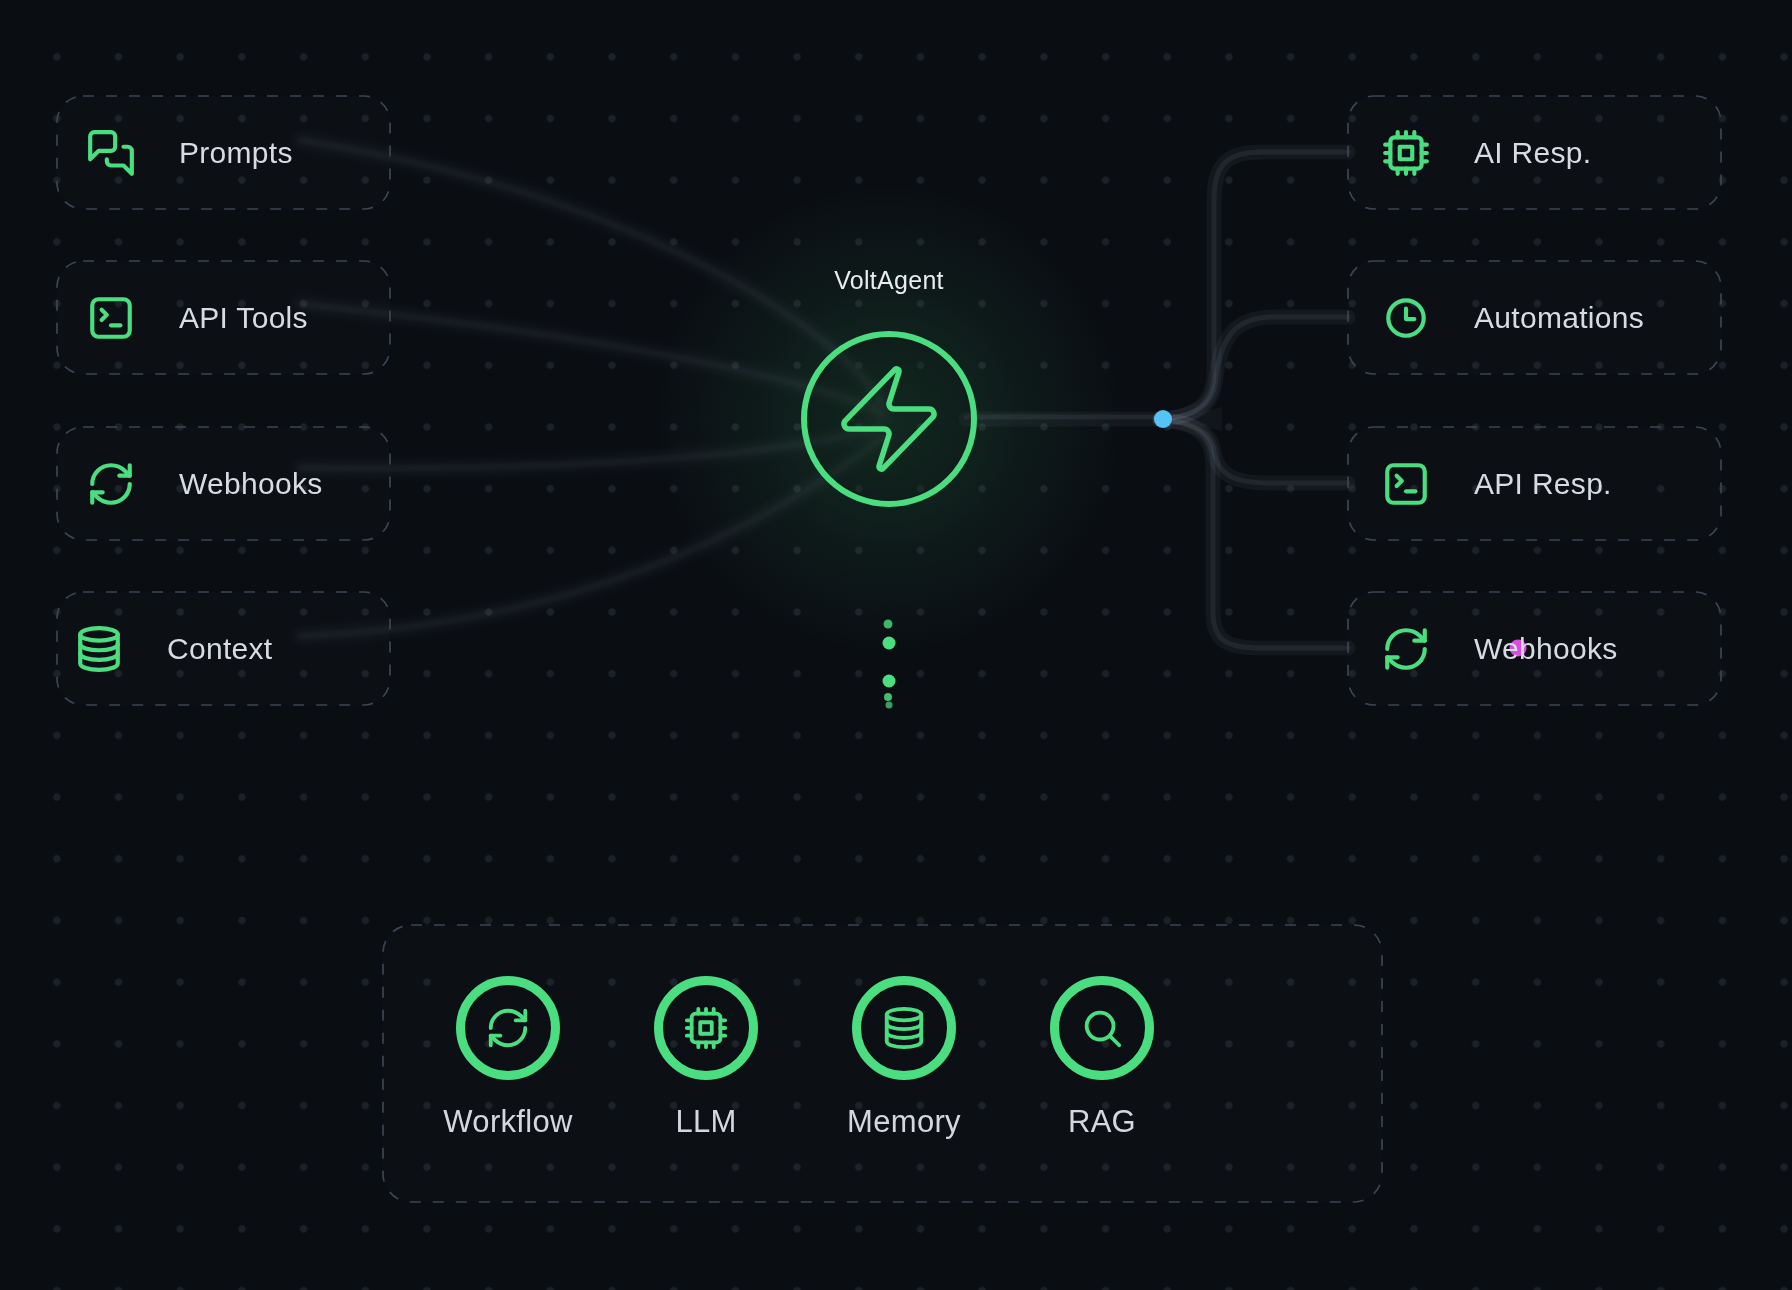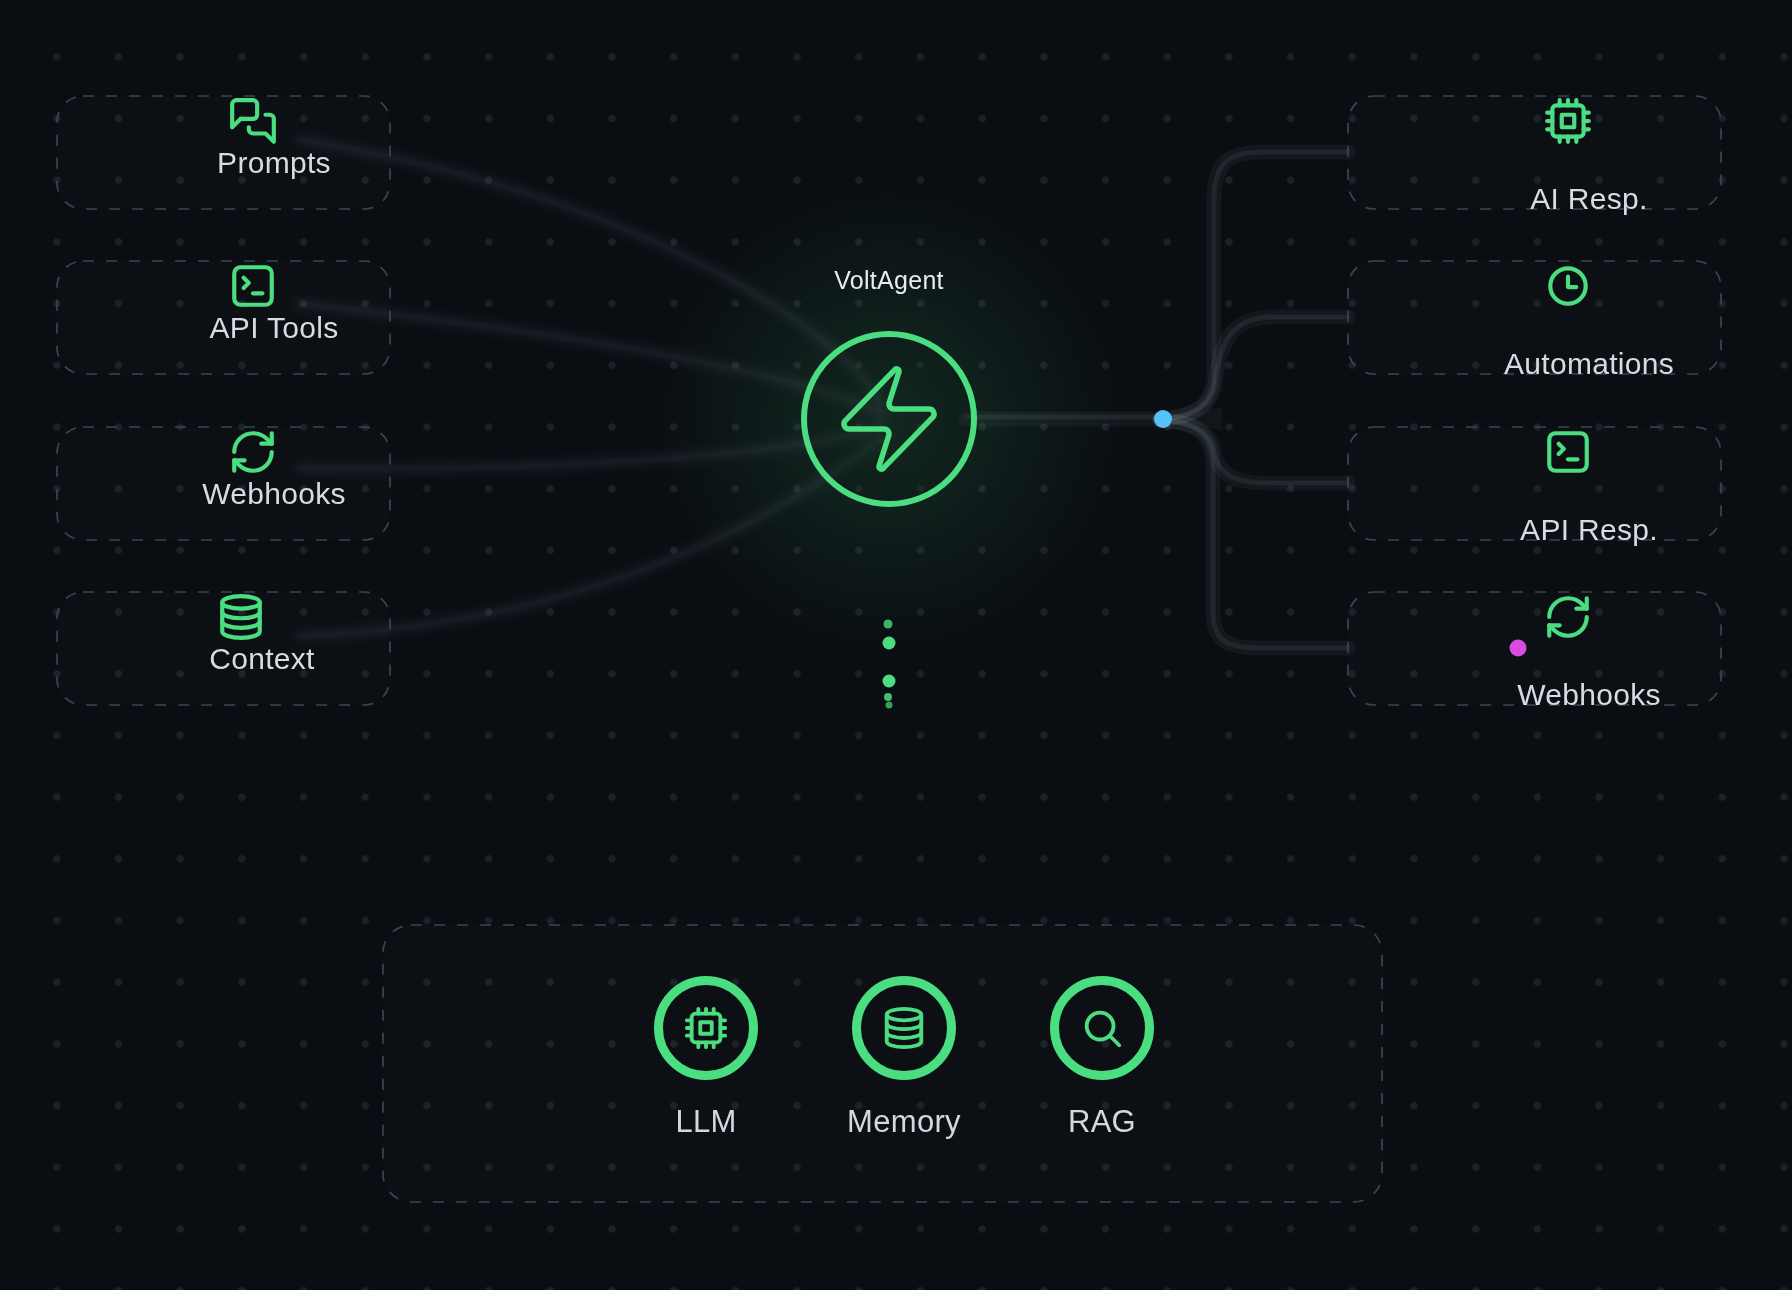--- a/index.html
+++ b/index.html
@@ -8,29 +8,28 @@
     background-color:#0a0e13;
     background-image:radial-gradient(circle, rgba(148,163,184,0.13) 3.2px, transparent 4.2px);
     background-size:61.7px 61.7px;
     background-position:26px 26px;
     font-family:"Liberation Sans","DejaVu Sans",sans-serif;
   }
   .layer{position:absolute;left:0;top:0;}
   .node{
     position:absolute;display:flex;align-items:center;
     border-radius:26px;
-    flex-direction:column;
   }
   .node .ic{flex:0 0 auto;width:50px;height:50px;color:#4ade80;display:flex;align-items:center;justify-content:center;}
   .node .ic svg{width:50px;height:50px;display:block;}
   .node .lbl{
     margin-left:43px;font-size:30px;font-weight:500;color:#d8dce2;letter-spacing:.3px;white-space:nowrap;
   }
   .node.left{padding-left:29px;}
-  .node.right{padding-left:33px;gap:36px;}
+  .node.right{padding-left:33px;}
   .title{
     position:absolute;left:739px;top:266px;width:300px;text-align:center;
     font-size:25px;font-weight:500;color:#e9ebee;letter-spacing:.3px;
   }
   .bitem{position:absolute;width:220px;display:flex;flex-direction:column;align-items:center;}
   .bcircle{
     width:86px;height:86px;border:9px solid #4ade80;border-radius:50%;
     display:flex;align-items:center;justify-content:center;color:#4ade80;
   }
   .bcircle svg{width:46px;height:46px;display:block;}
@@ -219,20 +218,31 @@
       <svg viewBox="0 0 24 24" fill="none" stroke="currentColor" stroke-width="2" stroke-linecap="round" stroke-linejoin="round">
         <path d="M3 12a9 9 0 0 1 9-9 9.75 9.75 0 0 1 6.74 2.74L21 8"></path>
           <path d="M21 3v5h-5"></path>
         <path d="M21 12a9 9 0 0 1-9 9 9.75 9.75 0 0 1-6.74-2.74L3 16"></path>
           <path d="M8 16H3v5"></path>
       </svg>
     </span>
     <span class="lbl">Webhooks</span>
   </div>
 
+  <div class="bitem" style="left:398px;top:976px">
+    <div class="bcircle">
+      <svg viewBox="0 0 24 24" fill="none" stroke="currentColor" stroke-width="2" stroke-linecap="round" stroke-linejoin="round">
+        <path d="M3 12a9 9 0 0 1 9-9 9.75 9.75 0 0 1 6.74 2.74L21 8"></path>
+          <path d="M21 3v5h-5"></path>
+        <path d="M21 12a9 9 0 0 1-9 9 9.75 9.75 0 0 1-6.74-2.74L3 16"></path>
+          <path d="M8 16H3v5"></path>
+      </svg>
+    </div>
+    <div class="blbl">Workflow</div>
+  </div>
 
   <div class="bitem" style="left:596px;top:976px">
     <div class="bcircle">
       <svg viewBox="0 0 24 24" fill="none" stroke="currentColor" stroke-width="2" stroke-linecap="round" stroke-linejoin="round">
         <rect x="4.5" y="4.5" width="15" height="15" rx="2"></rect>
         <rect x="9" y="9" width="6" height="6"></rect>
         <path d="M8 2v2.5M12 2v2.5M16 2v2.5M8 19.5V22M12 19.5V22M16 19.5V22M2 8h2.5M2 12h2.5M2 16h2.5M19.5 8H22M19.5 12H22M19.5 16H22"></path>
       </svg>
     </div>
     <div class="blbl">LLM</div>

